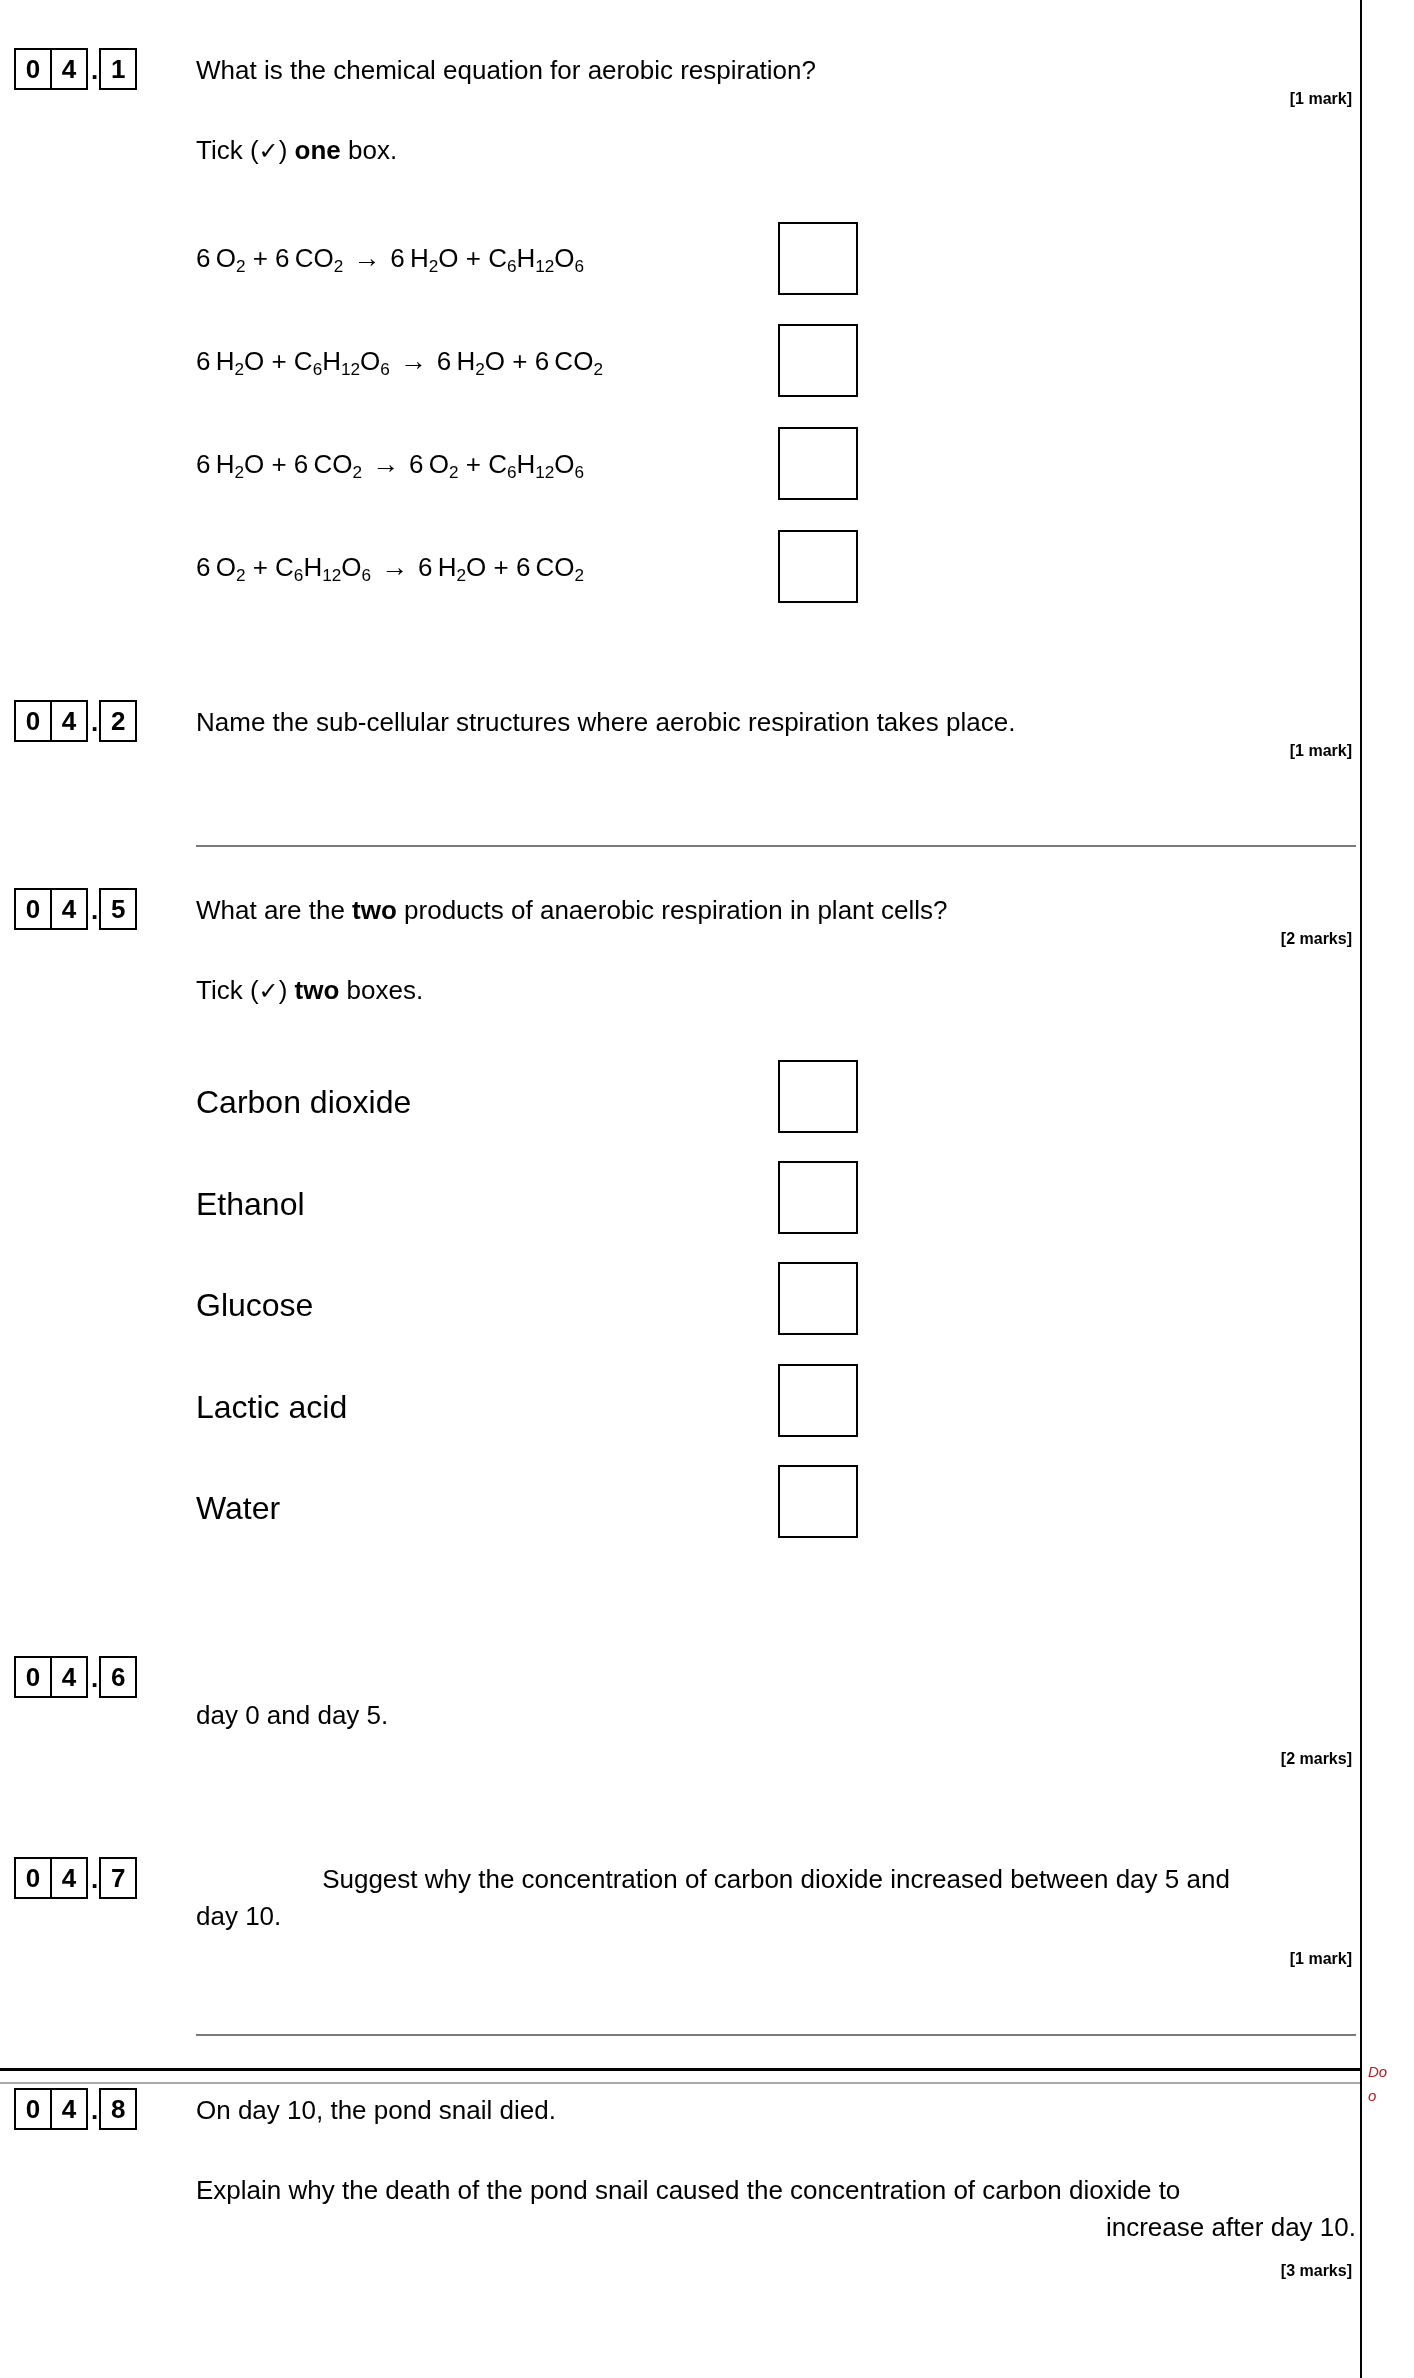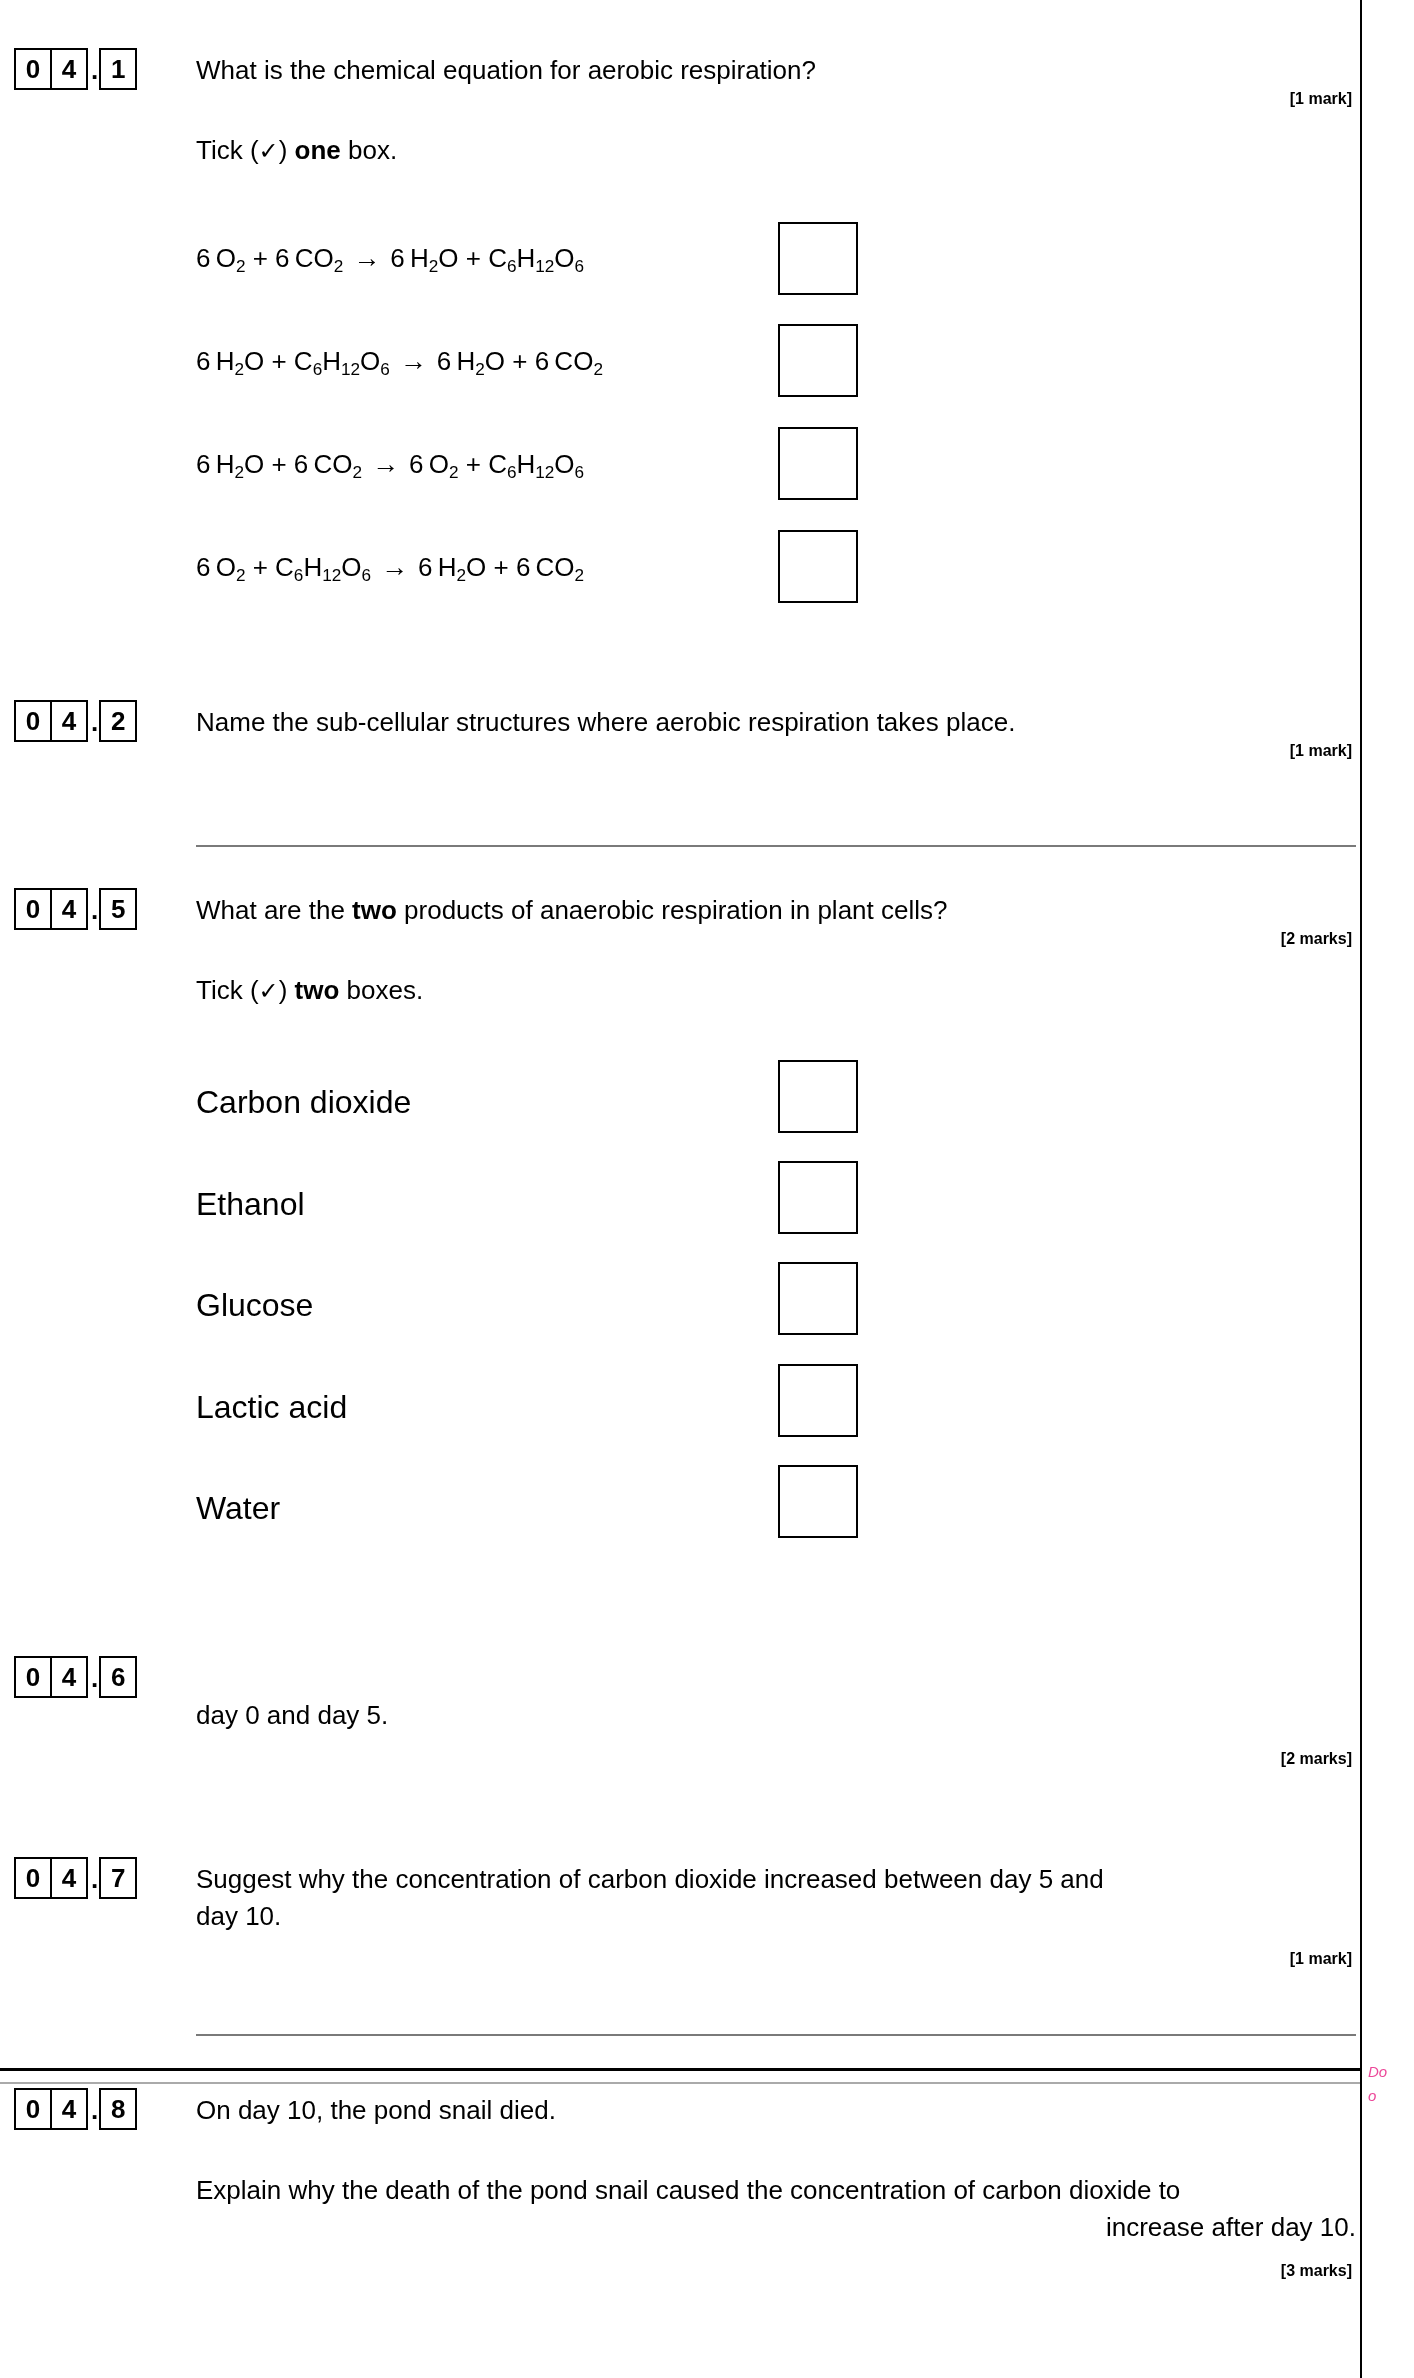--- a/index.html
+++ b/index.html
@@ -34,21 +34,21 @@
     border-left: 2px solid #000;
   }
 
   .margin-note {
     position: absolute;
     left: 1368px;
     width: 46px;
     font-style: italic;
     font-size: 15px;
     line-height: 1.35;
-    color: #ec4899;
+    color: #b91c1c;
     overflow: hidden;
     white-space: nowrap;
   }
 
   
   .qnum {
     position: absolute;
     display: flex;
     align-items: center;
     height: 42px;
@@ -237,21 +237,21 @@
 
   <div class="marks" style="left:1000px; top:1750px; width:352px;">[2 marks]</div>
 
   <div class="qnum" style="left:14px; top:1857px;">
     <span class="cell">0</span>
     <span class="cell">4</span>
     <span class="dot">.</span>
     <span class="cell">7</span>
   </div>
 
-  <div class="qtext" style="left:196px; top:1861px; width:1160px;">Suggest why the concentration of carbon dioxide increased between day 5 and</div>
+  <div class="qtext" style="left:196px; top:1861px; width:1160px;text-align:center;">Suggest why the concentration of carbon dioxide increased between day 5 and</div>
   <div class="qtext" style="left:196px; top:1898px; width:1160px;">day 10.</div>
 
   <div class="marks" style="left:1000px; top:1950px; width:352px;">[1 mark]</div>
 
   <div class="hrule" style="left:196px; top:2034px; width:1160px;"></div>
 
   <div class="thick-rule" style="left:0px; top:2068px; width:1360px;"></div>
   <div class="hrule" style="left:0px; top:2082px; width:1360px; border-top:2px solid #aaaaaa;"></div>
 
   <div class="qnum" style="left:14px; top:2088px;">

